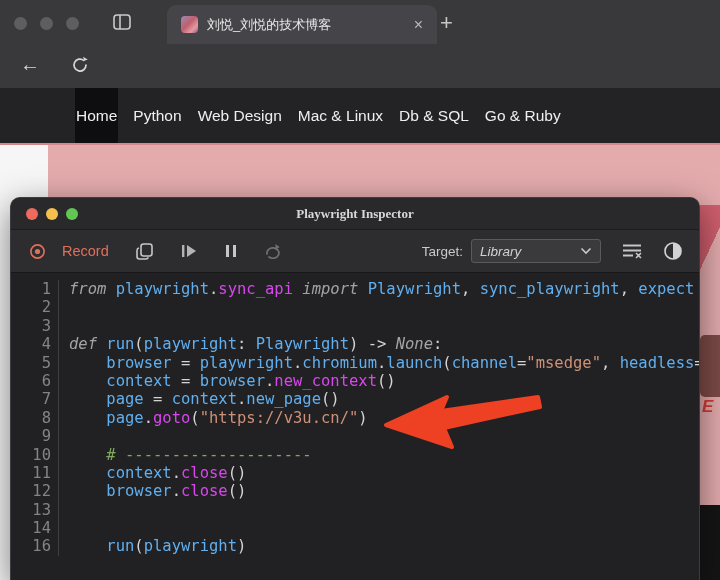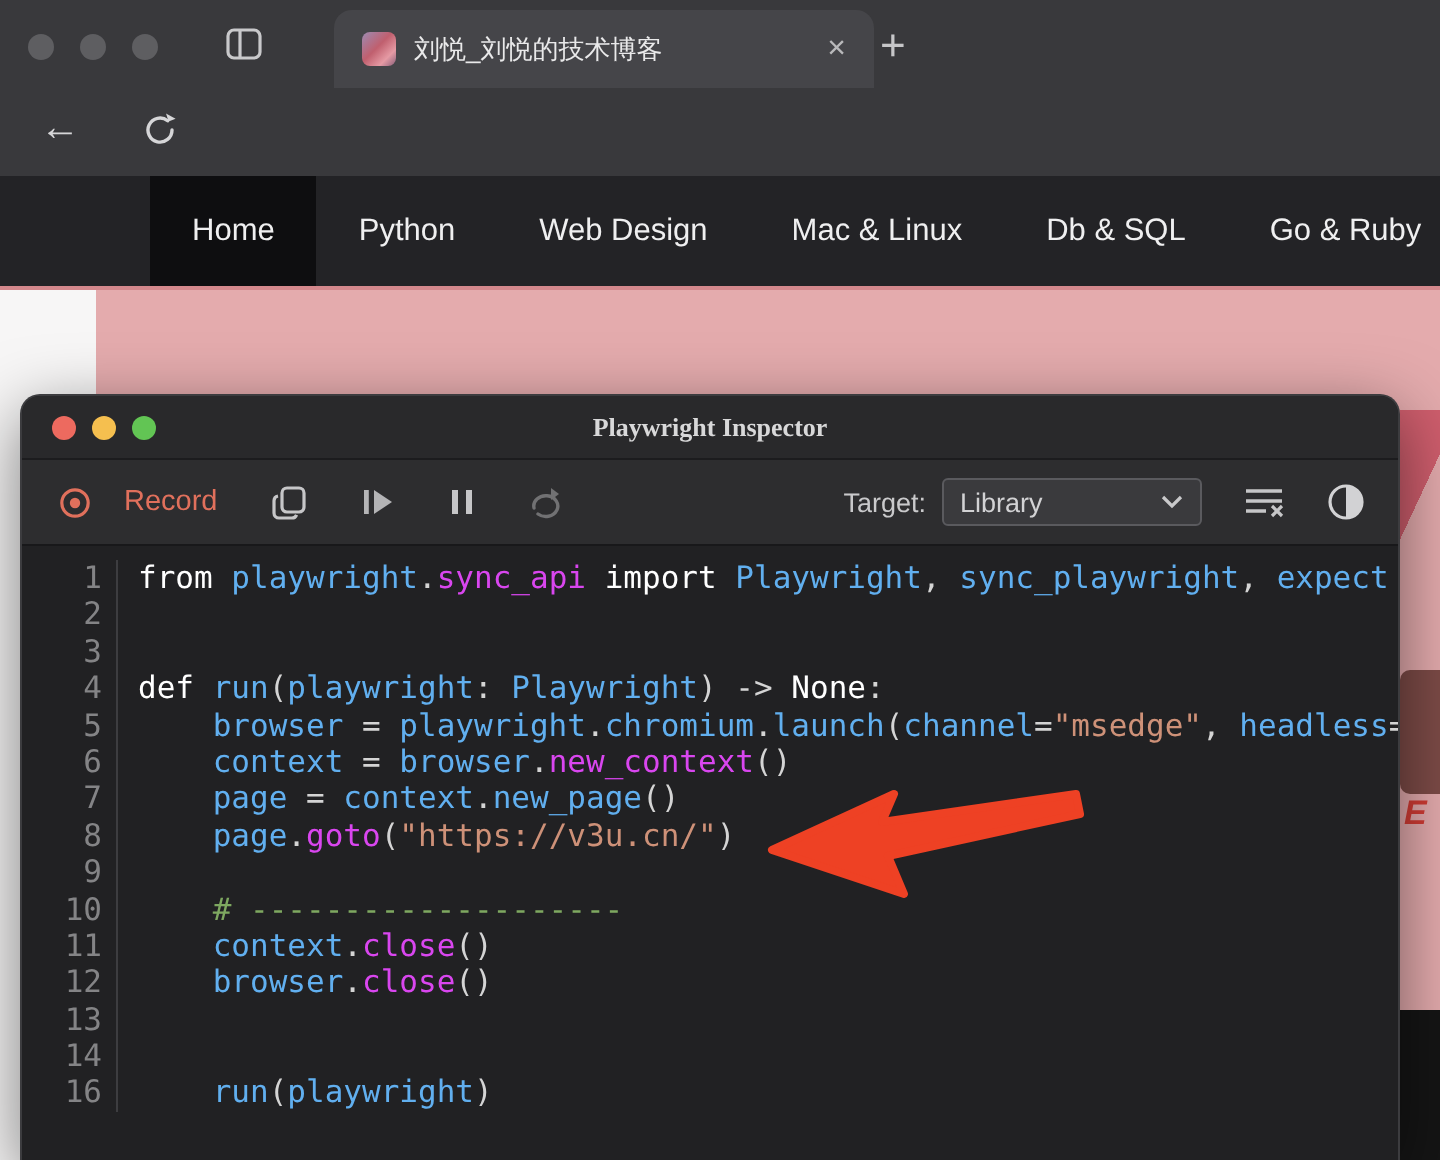--- a/index.html
+++ b/index.html
@@ -24,21 +24,21 @@
   .back{left:20px;} .reload{left:70px;top:11px;}
   .url-pill{position:absolute;left:122px;top:50px;width:540px;height:33px;background:#4c4c50;
             border-radius:17px;display:flex;align-items:center;padding:0 14px;box-sizing:border-box;}
   .url-text{flex:1;font-size:15px;margin-left:10px;white-space:nowrap;overflow:hidden;}
   .url-scheme{color:#9d9da1;} .url-host{color:#f2f2f3;}
   .pill-ic{margin-left:14px;flex:0 0 auto;}
   .collections{position:absolute;left:680px;top:60px;}
 
   .site-nav{position:absolute;left:0;top:88px;width:720px;height:55px;background:#232326;
             display:flex;align-items:stretch;padding-left:75px;box-sizing:border-box;}
-  .nav-item{display:flex;align-items:center;padding:0 21px;color:#efeff0;
+  .nav-item{display:flex;align-items:center;padding:0 1px;margin-right:14px;color:#efeff0;
             font-size:15.5px;white-space:nowrap;}
   .nav-item.active{background:#0e0e10;}
 
   
   .page-bg{position:absolute;left:0;top:143px;width:720px;height:437px;background:#e4abad;
            border-top:2px solid #d4888c;box-sizing:border-box;}
   .page-white{position:absolute;left:0;top:0;width:48px;height:437px;background:#f7f6f6;}
   .art-red{position:absolute;left:700px;top:60px;width:20px;height:75px;
            background:linear-gradient(115deg,#cf5e6d 55%,#e4abad 55%);}
   .art-maroon{position:absolute;left:700px;top:190px;width:20px;height:62px;background:#7d4b47;border-radius:5px 0 0 5px;}
@@ -57,31 +57,31 @@
   .win-title{color:#d8d8d9;font-size:13px;font-weight:bold;}
 
   .toolbar{position:relative;height:44px;background:#2d2d2f;border-top:1px solid #1c1c1e;
            border-bottom:1px solid #18181a;display:flex;align-items:center;box-sizing:border-box;}
   .record{display:flex;align-items:center;gap:16px;color:#e0705c;font-size:14.5px;margin-left:18px;}
   .tb-ic{margin-left:26px;display:flex;align-items:center;}
   .tb-spacer{flex:1;}
   .target-label{color:#c9c9cb;font-size:13.5px;margin-right:8px;}
   .target-select{width:130px;height:24px;background:#3a3a3d;border:1px solid #5a5a5e;border-radius:3px;
                  color:#d2d2d4;font-size:13.5px;display:flex;align-items:center;padding:0 8px;box-sizing:border-box;}
-  .target-select .val{flex:1;}
+  .target-select .val{flex:1;font-style:italic;}
   .ts-right{margin-left:20px;display:flex;align-items:center;}
   .ts-last{margin-right:16px;}
 
   
   .code{position:relative;height:306px;background:#212123;overflow:hidden;
         font-family:"DejaVu Sans Mono",monospace;font-size:15.5px;line-height:18.4px;padding-top:7px;}
   .code-row{display:flex;height:18.4px;white-space:pre;}
   .gutter{width:40px;flex:0 0 auto;text-align:right;color:#848486;padding-right:7px;}
   .code-line{border-left:1px solid #3d3d40;padding-left:10px;flex:1;overflow:hidden;}
-  .tk-kw{color:#ffffff;} .tk-id{color:#61afef;} .tk-prop{color:#d946ef;}
+  .tk-kw{color:#a3a3a3;font-style:italic;} .tk-id{color:#61afef;} .tk-prop{color:#d946ef;}
   .tk-str{color:#ce9178;} .tk-com{color:#7ea860;} .tk-pln{color:#d4d4d4;}
 
   .arrow-overlay{position:absolute;left:0;top:0;pointer-events:none;}
   svg{display:block;}
 </style>
 </head>
 <body>
 
 <div class="screen">
 

